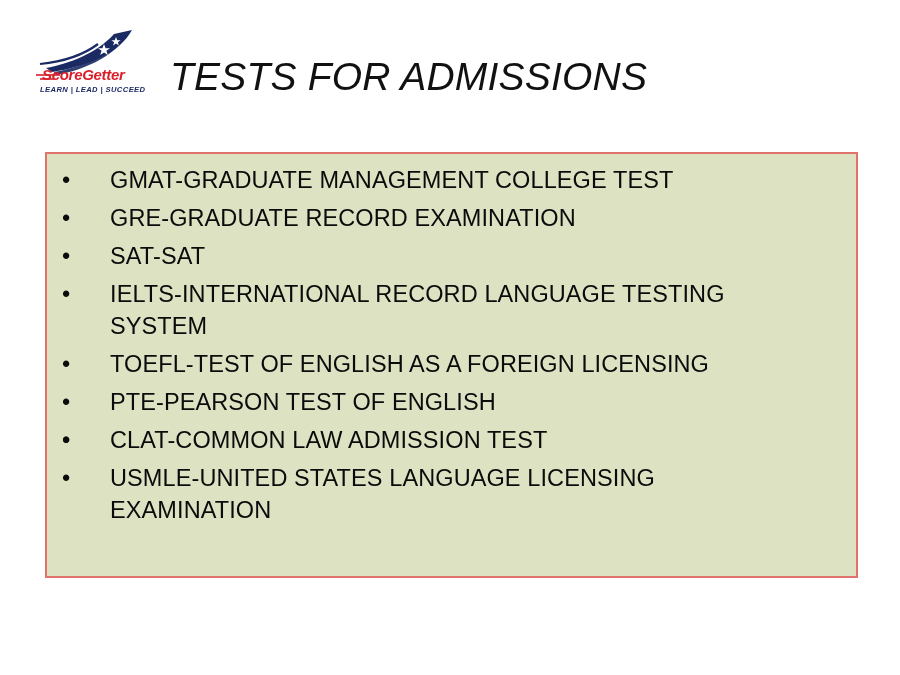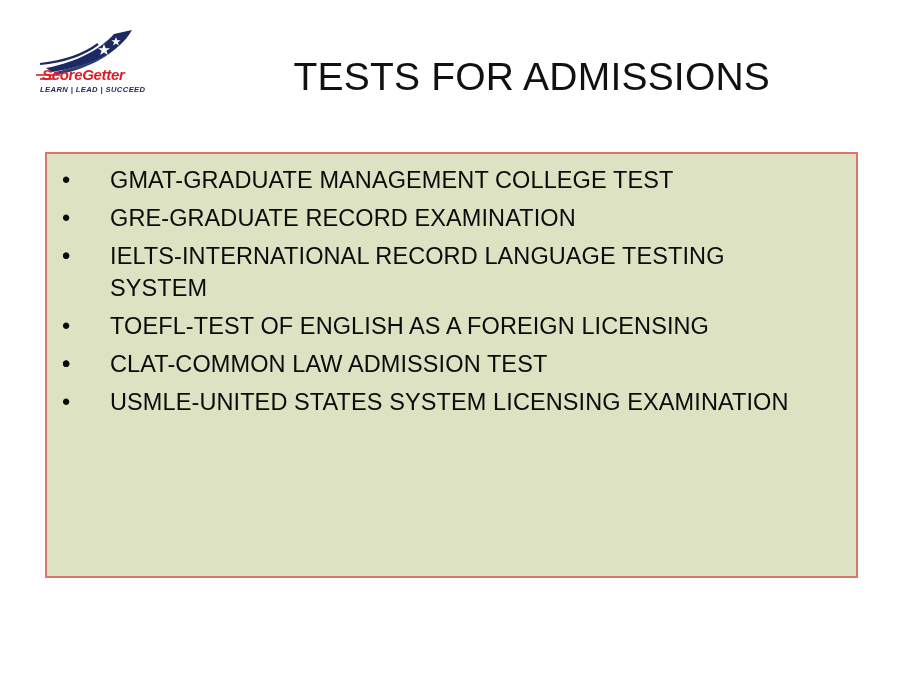--- a/index.html
+++ b/index.html
@@ -35,27 +35,28 @@
     width: 122px;
     height: 68px;
   }
 
   
   .slide-title {
     position: absolute;
     left: 170px;
     top: 55px;
     width: 600px;
-    text-align: right;
+    text-align: left;
     font-size: 39px;
     font-weight: 400;
     color: #111111;
     letter-spacing: 0.2px;
     line-height: 1.15;
     white-space: nowrap;
+    font-style: italic;
   }
 
   
   .content-box {
     position: absolute;
     left: 45px;
     top: 152px;
     width: 813px;
     height: 426px;
     background: #dde3c2;
@@ -142,46 +143,48 @@
         <span class="bullet-text">GMAT-GRADUATE MANAGEMENT COLLEGE TEST</span>
       </li>
 
       <li class="bullet-item">
         <span class="bullet-dot">•</span>
         <span class="bullet-text">GRE-GRADUATE RECORD EXAMINATION</span>
       </li>
 
       <li class="bullet-item">
         <span class="bullet-dot">•</span>
+        <span class="bullet-text">SAT-SAT</span>
       </li>
 
       <li class="bullet-item">
         <span class="bullet-dot">•</span>
         <span class="bullet-text">IELTS-INTERNATIONAL RECORD LANGUAGE TESTING SYSTEM</span>
       </li>
 
       <li class="bullet-item">
         <span class="bullet-dot">•</span>
         <span class="bullet-text">TOEFL-TEST OF ENGLISH AS A FOREIGN LICENSING</span>
       </li>
 
       <li class="bullet-item">
         <span class="bullet-dot">•</span>
+        <span class="bullet-text">PTE-PEARSON TEST OF ENGLISH</span>
       </li>
 
       <li class="bullet-item">
         <span class="bullet-dot">•</span>
       </li>
 
       <li class="bullet-item">
         <span class="bullet-dot">•</span>
         <span class="bullet-text">CLAT-COMMON LAW ADMISSION TEST</span>
       </li>
 
       <li class="bullet-item">
         <span class="bullet-dot">•</span>
-        <span class="bullet-text">USMLE-UNITED STATES SYSTEM LICENSING EXAMINATION</span>
+        <span class="bullet-text">USMLE-UNITED STATES LANGUAGE LICENSING EXAMINATION</span>
       </li>
 
     </ul>
   </div>
 
 </div>
 
 </body></html>

